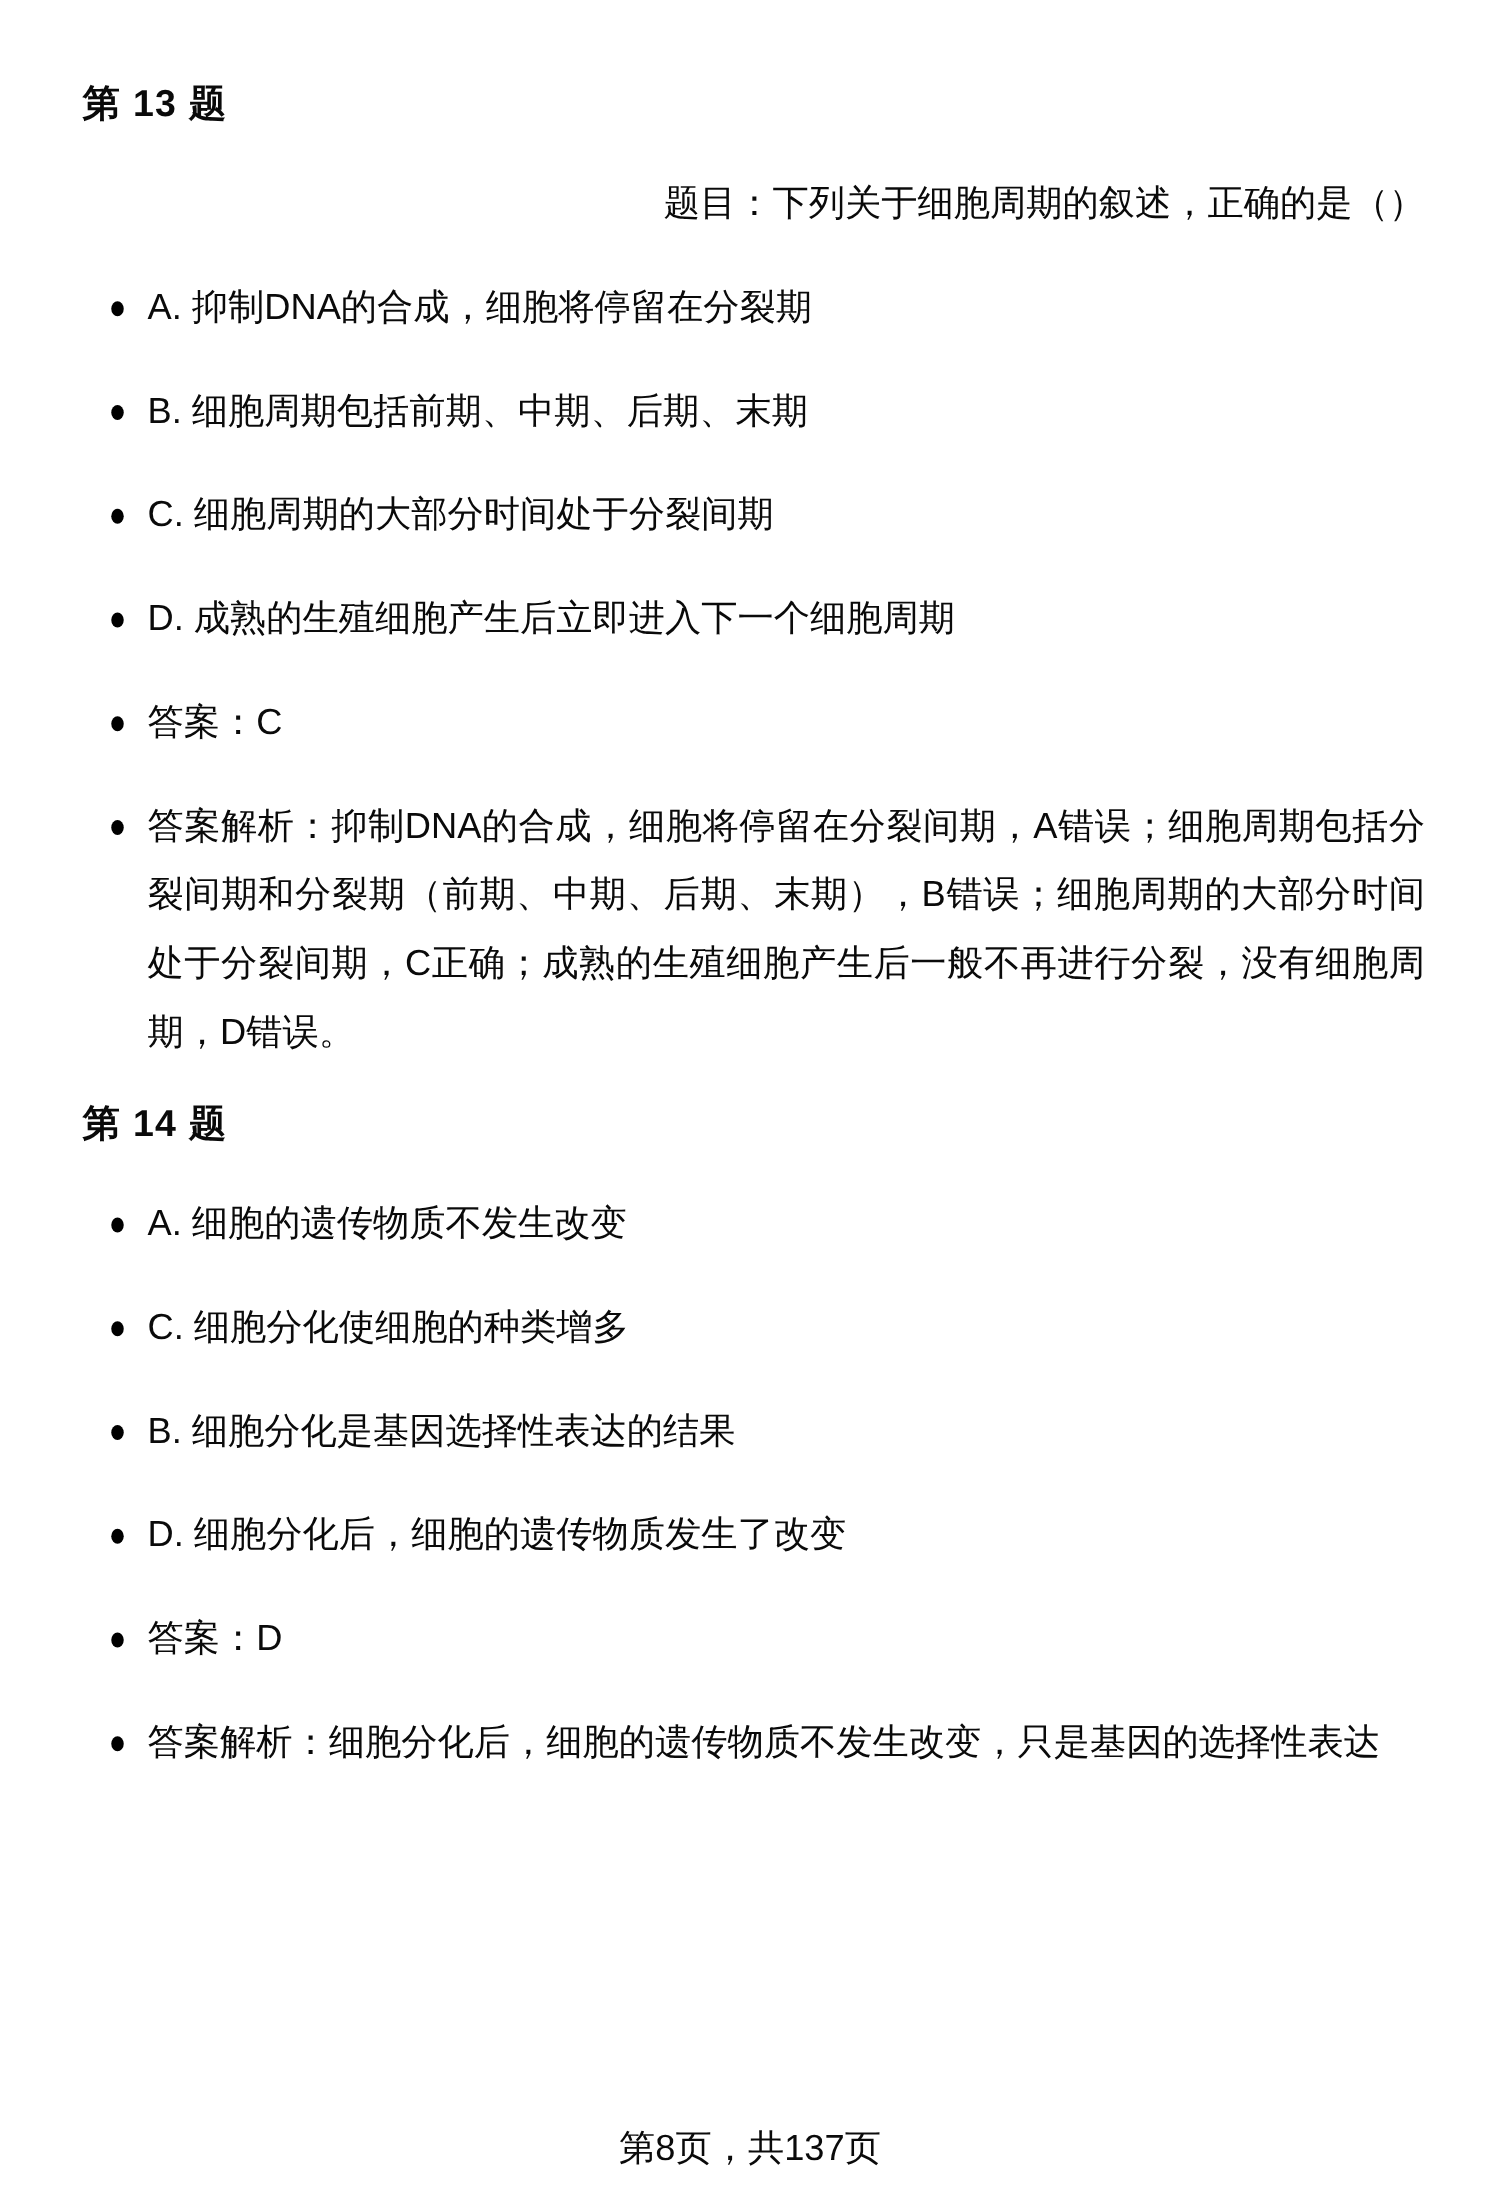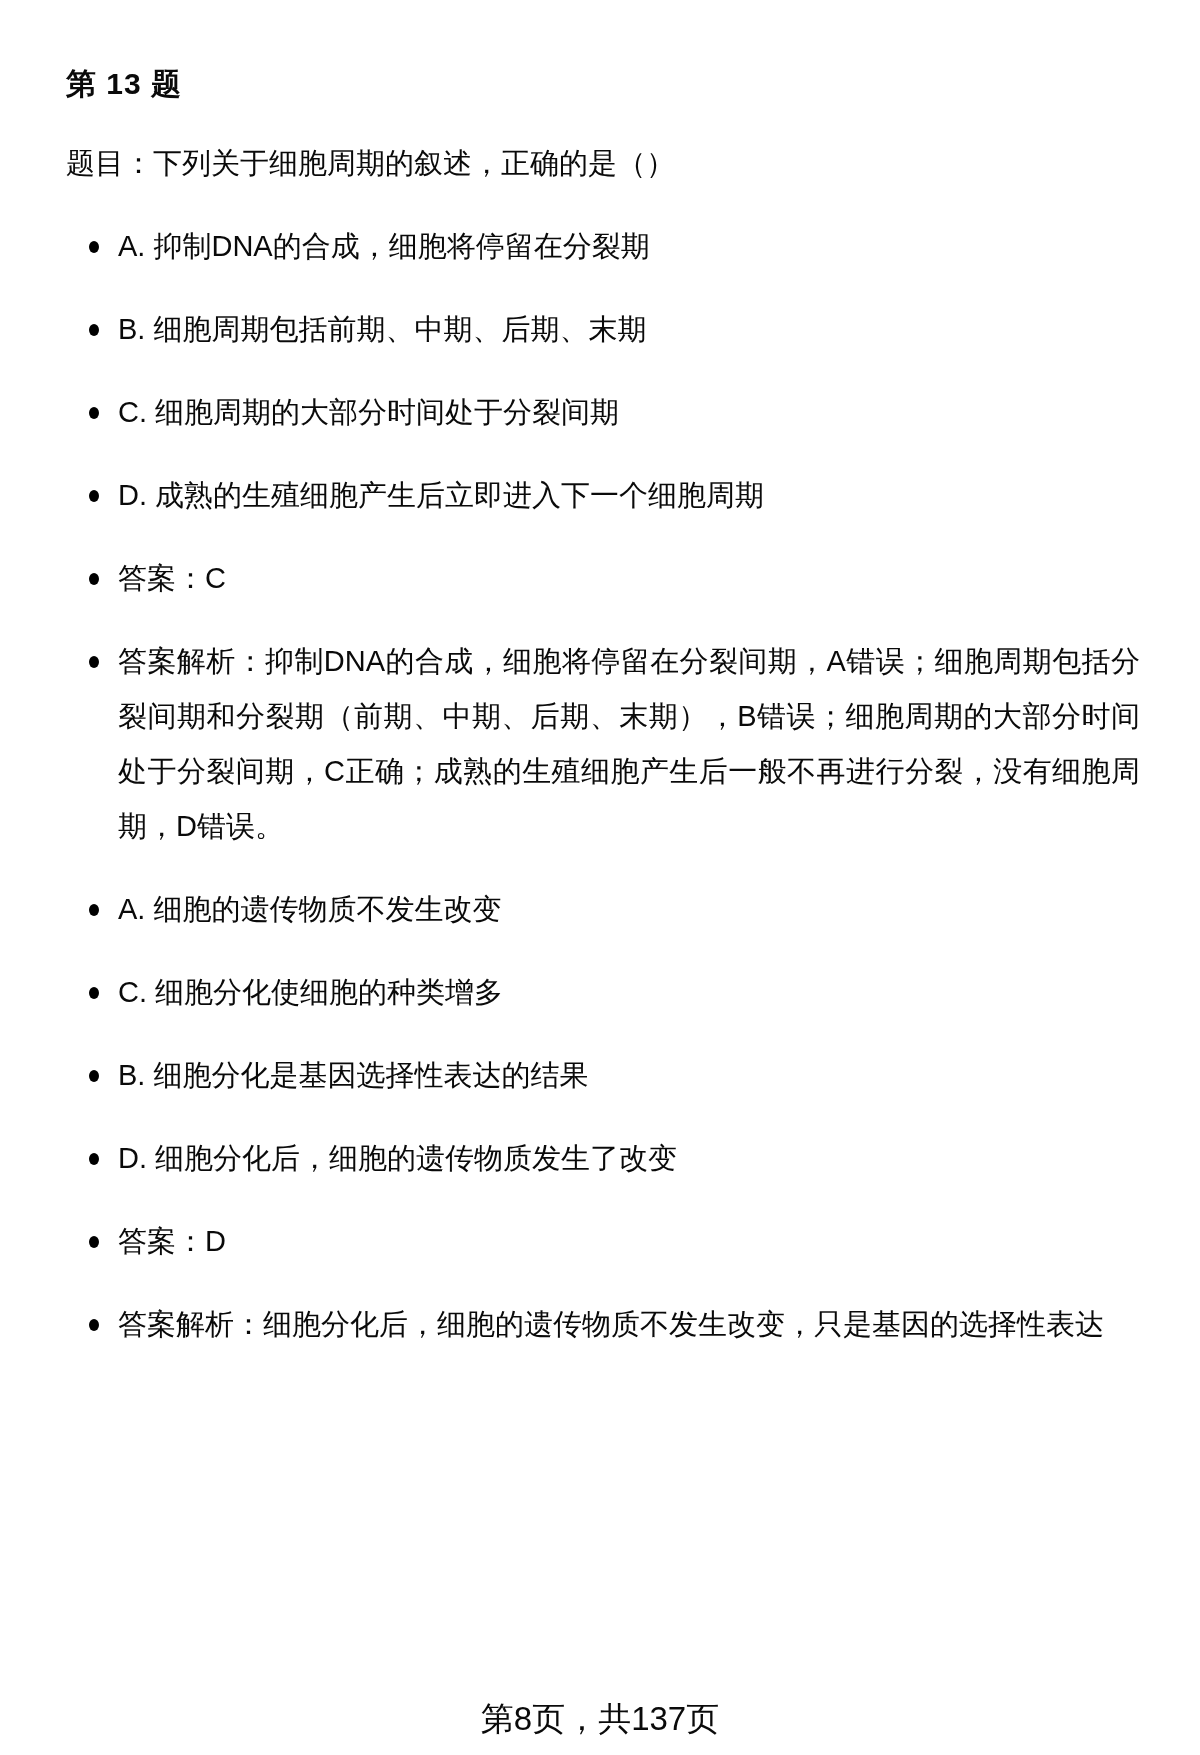--- a/index.html
+++ b/index.html
@@ -28,20 +28,21 @@
     font-weight: 700;
     line-height: 36px;
     margin: 0 0 34px 0;
     letter-spacing: 1px;
   }
   .q-title {
     font-size: 29px;
     font-weight: 400;
     line-height: 55px;
     margin: 0 0 28px 0;
+    text-align: right;
   }
   ul.q-list {
     list-style: none;
     margin: 0;
     padding: 0 0 0 52px;
   }
   ul.q-list > li {
     position: relative;
     font-size: 29px;
     line-height: 55px;
@@ -60,21 +61,21 @@
   li.q-explanation {
     text-align: justify;
     text-justify: inter-ideograph;
   }
   .page-footer {
     position: absolute;
     left: 0;
     bottom: 16px;
     width: 1200px;
     text-align: center;
-    font-size: 33px;
+    font-size: 29px;
     line-height: 40px;
   }
 </style>
 </head>
 <body>
 
 <div class="page">
 
   <section class="question-block">
     <h2 class="q-number">第 13 题</h2>
@@ -83,20 +84,21 @@
       <li class="q-option">A. 抑制DNA的合成，细胞将停留在分裂期</li>
       <li class="q-option">B. 细胞周期包括前期、中期、后期、末期</li>
       <li class="q-option">C. 细胞周期的大部分时间处于分裂间期</li>
       <li class="q-option">D. 成熟的生殖细胞产生后立即进入下一个细胞周期</li>
       <li class="q-answer">答案：C</li>
       <li class="q-explanation">答案解析：抑制DNA的合成，细胞将停留在分裂间期，A错误；细胞周期包括分裂间期和分裂期（前期、中期、后期、末期），B错误；细胞周期的大部分时间处于分裂间期，C正确；成熟的生殖细胞产生后一般不再进行分裂，没有细胞周期，D错误。</li>
     </ul>
   </section>
 
   <section class="question-block">
+    <h2 class="q-number">第 14 题</h2>
     <ul class="q-list">
       <li class="q-option">A. 细胞的遗传物质不发生改变</li>
       <li class="q-option">C. 细胞分化使细胞的种类增多</li>
       <li class="q-option">B. 细胞分化是基因选择性表达的结果</li>
       <li class="q-option">D. 细胞分化后，细胞的遗传物质发生了改变</li>
       <li class="q-answer">答案：D</li>
       <li class="q-explanation">答案解析：细胞分化后，细胞的遗传物质不发生改变，只是基因的选择性表达</li>
     </ul>
   </section>
 

